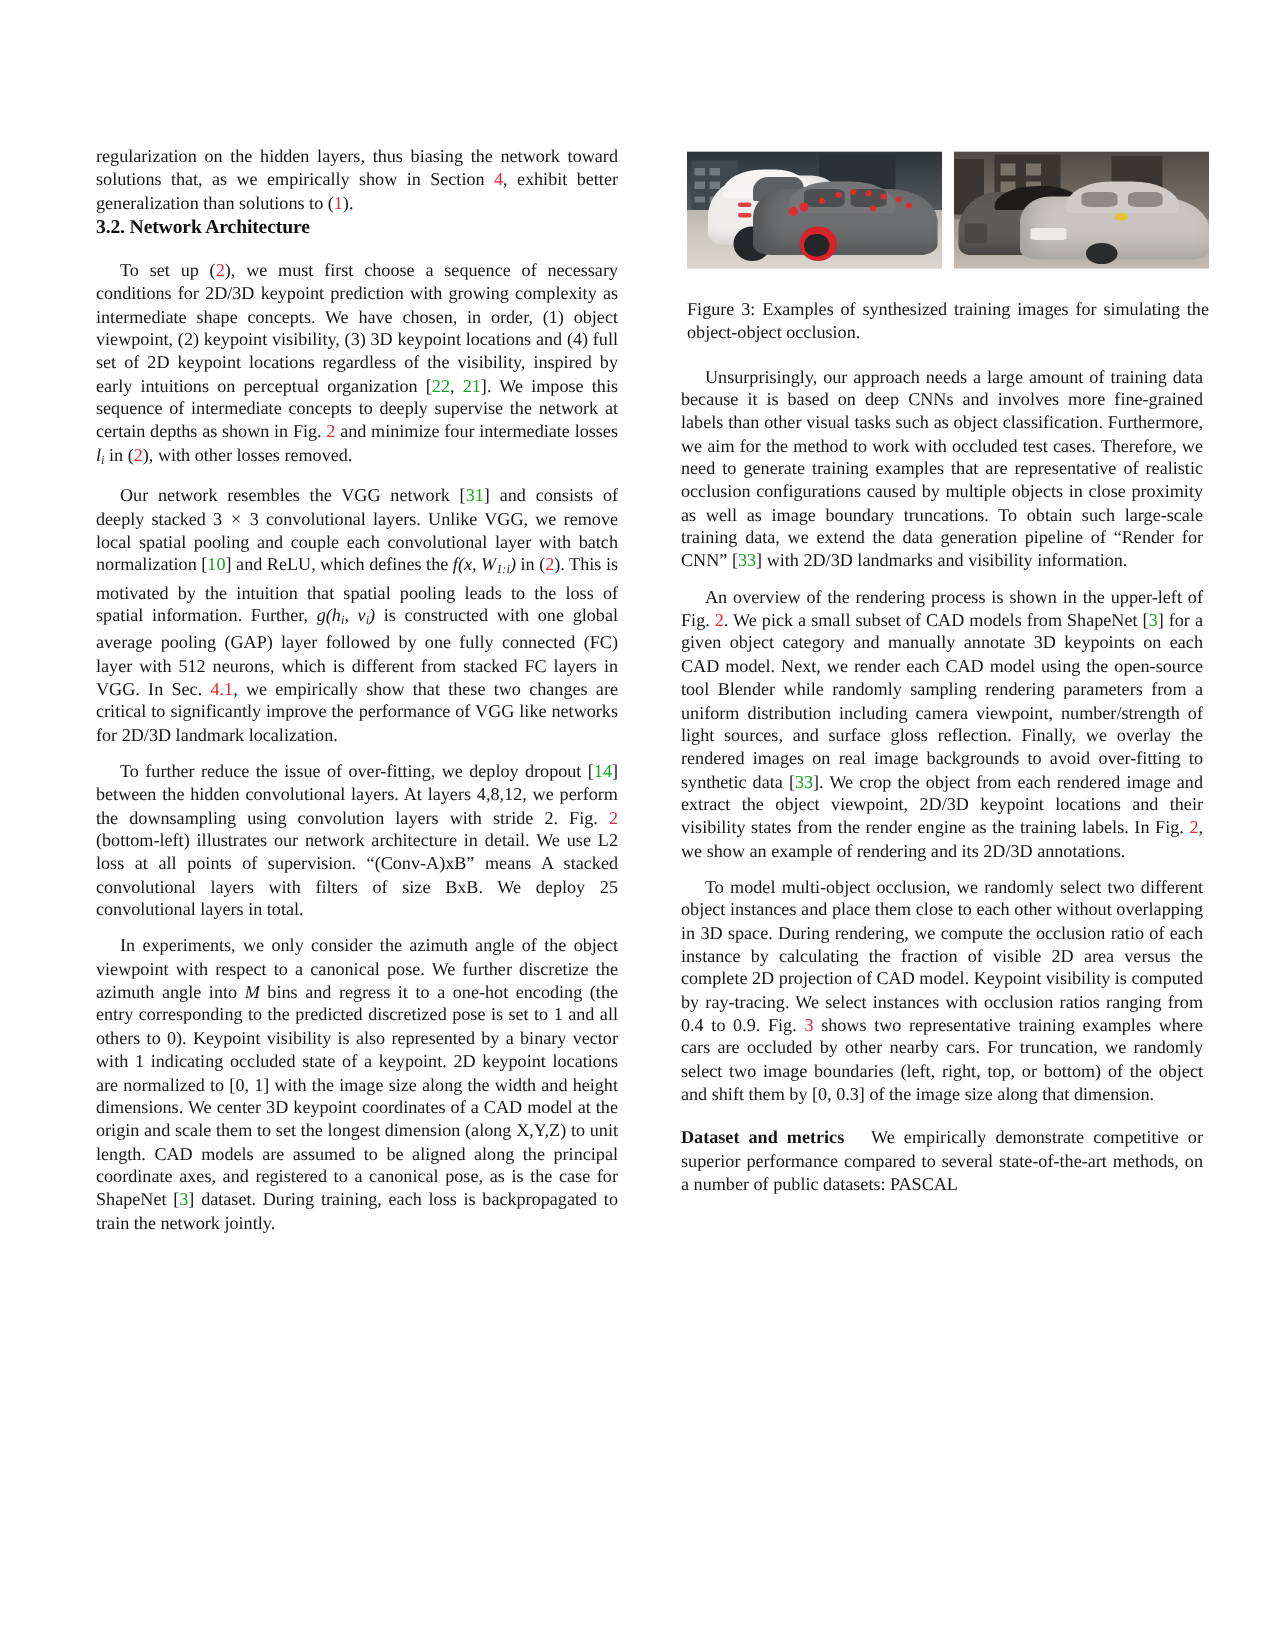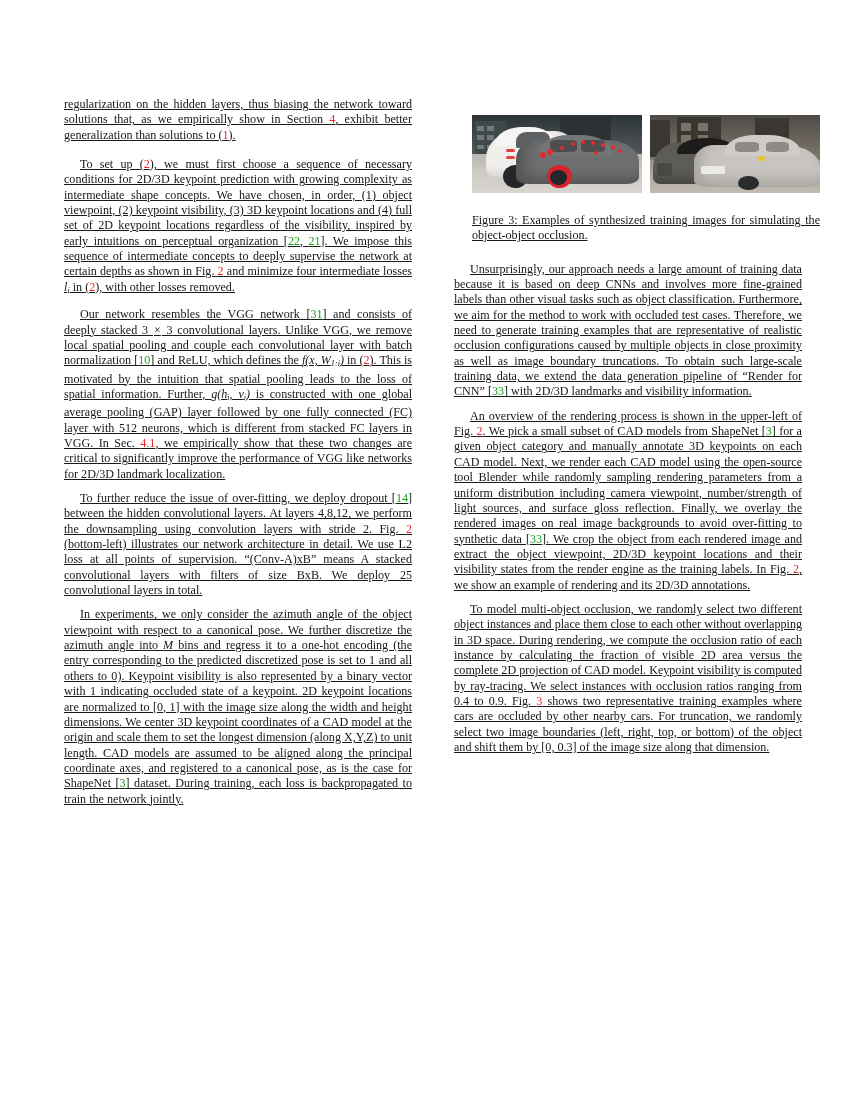--- a/index.html
+++ b/index.html
@@ -14,21 +14,20 @@
     color: #1a1a1a;
     overflow: hidden;
   }
   .page {
     position: relative;
     width: 718px;
     height: 1100px;
     background: #ffffff;
     box-sizing: border-box;
     padding: 97px 75px 80px 64px;
-    text-decoration: underline;
   }
   .columns {
     display: flex;
     gap: 42px;
     align-items: flex-start;
   }
   .col {
     width: 348px;
     flex: 0 0 348px;
   }
@@ -69,21 +68,21 @@
   sub.msub {
     font-size: 0.68em;
     font-style: italic;
     vertical-align: -0.25em;
   }
   .times { font-style: normal; padding: 0 1px; }
 
   
   .figure {
     width: 348px;
-    margin: 18px;
+    margin: 4px;
   }
   .fig-images {
     display: flex;
     gap: 8px;
   }
   .fig-img {
     width: 170px;
     height: 78px;
     overflow: hidden;
     position: relative;
@@ -214,20 +213,21 @@
 </head>
 <body>
 
 <div class="page">
   <div class="columns">
 
     <div class="col">
 
       <p>regularization on the hidden layers, thus biasing the network toward solutions that, as we empirically show in Section <span class="ref">4</span>, exhibit better generalization than solutions to (<span class="ref">1</span>).</p>
 
+      <h2 class="section sec-gap-before">3.2. Network Architecture</h2>
 
       <p class="indent sec-gap-after">To set up (<span class="ref">2</span>), we must first choose a sequence of necessary conditions for 2D/3D keypoint prediction with growing complexity as intermediate shape concepts. We have chosen, in order, (1) object viewpoint, (2) keypoint visibility, (3) 3D keypoint locations and (4) full set of 2D keypoint locations regardless of the visibility, inspired by early intuitions on perceptual organization [<span class="cite">22</span>, <span class="cite">21</span>]. We impose this sequence of intermediate concepts to deeply supervise the network at certain depths as shown in Fig. <span class="ref">2</span> and minimize four intermediate losses <span><span class="mi">l</span><sub class="msub">i</sub></span> in (<span class="ref">2</span>), with other losses removed.</p>
 
       <p class="indent para-gap">Our network resembles the VGG network [<span class="cite">31</span>] and consists of deeply stacked 3 <span class="times">×</span> 3 convolutional layers. Unlike VGG, we remove local spatial pooling and couple each convolutional layer with batch normalization [<span class="cite">10</span>] and ReLU, which defines the <span class="mi"><span>f(x, W</span><sub class="msub">1:i</sub><span>)</span></span> in (<span class="ref">2</span>). This is motivated by the intuition that spatial pooling leads to the loss of spatial information. Further, <span class="mi"><span>g(h</span><sub class="msub">i</sub><span>, v</span><sub class="msub">i</sub><span>)</span></span> is constructed with one global average pooling (GAP) layer followed by one fully connected (FC) layer with 512 neurons, which is different from stacked FC layers in VGG. In Sec. <span class="ref">4.1</span>, we empirically show that these two changes are critical to significantly improve the performance of VGG like networks for 2D/3D landmark localization.</p>
 
       <p class="indent para-gap">To further reduce the issue of over-fitting, we deploy dropout [<span class="cite">14</span>] between the hidden convolutional layers. At layers 4,8,12, we perform the downsampling using convolution layers with stride 2. Fig. <span class="ref">2</span> (bottom-left) illustrates our network architecture in detail. We use L2 loss at all points of supervision. “(Conv-A)xB” means A stacked convolutional layers with filters of size BxB. We deploy 25 convolutional layers in total.</p>
 
       <p class="indent para-gap">In experiments, we only consider the azimuth angle of the object viewpoint with respect to a canonical pose. We further discretize the azimuth angle into <span class="mi">M</span> bins and regress it to a one-hot encoding (the entry corresponding to the predicted discretized pose is set to 1 and all others to 0). Keypoint visibility is also represented by a binary vector with 1 indicating occluded state of a keypoint. 2D keypoint locations are normalized to [0, 1] with the image size along the width and height dimensions. We center 3D keypoint coordinates of a CAD model at the origin and scale them to set the longest dimension (along X,Y,Z) to unit length. CAD models are assumed to be aligned along the principal coordinate axes, and registered to a canonical pose, as is the case for ShapeNet [<span class="cite">3</span>] dataset. During training, each loss is backpropagated to train the network jointly.</p>
     </div>
 
@@ -305,15 +305,16 @@
       </figure>
 
 
       <p class="indent sec-gap-after">Unsurprisingly, our approach needs a large amount of training data because it is based on deep CNNs and involves more fine-grained labels than other visual tasks such as object classification. Furthermore, we aim for the method to work with occluded test cases. Therefore, we need to generate training examples that are representative of realistic occlusion configurations caused by multiple objects in close proximity as well as image boundary truncations. To obtain such large-scale training data, we extend the data generation pipeline of “Render for CNN” [<span class="cite">33</span>] with 2D/3D landmarks and visibility information.</p>
 
       <p class="indent para-gap">An overview of the rendering process is shown in the upper-left of Fig. <span class="ref">2</span>. We pick a small subset of CAD models from ShapeNet [<span class="cite">3</span>] for a given object category and manually annotate 3D keypoints on each CAD model. Next, we render each CAD model using the open-source tool Blender while randomly sampling rendering parameters from a uniform distribution including camera viewpoint, number/strength of light sources, and surface gloss reflection. Finally, we overlay the rendered images on real image backgrounds to avoid over-fitting to synthetic data [<span class="cite">33</span>]. We crop the object from each rendered image and extract the object viewpoint, 2D/3D keypoint locations and their visibility states from the render engine as the training labels. In Fig. <span class="ref">2</span>, we show an example of rendering and its 2D/3D annotations.</p>
 
       <p class="indent para-gap">To model multi-object occlusion, we randomly select two different object instances and place them close to each other without overlapping in 3D space. During rendering, we compute the occlusion ratio of each instance by calculating the fraction of visible 2D area versus the complete 2D projection of CAD model. Keypoint visibility is computed by ray-tracing. We select instances with occlusion ratios ranging from 0.4 to 0.9. Fig. <span class="ref">3</span> shows two representative training examples where cars are occluded by other nearby cars. For truncation, we randomly select two image boundaries (left, right, top, or bottom) of the object and shift them by [0, 0.3] of the image size along that dimension.</p>
 
 
+      <p class="sec-gap-after"><strong>Dataset and metrics</strong>  We empirically demonstrate competitive or superior performance compared to several state-of-the-art methods, on a number of public datasets: PASCAL</p>
     </div>
   </div>
 </div>
 
 </body></html>

